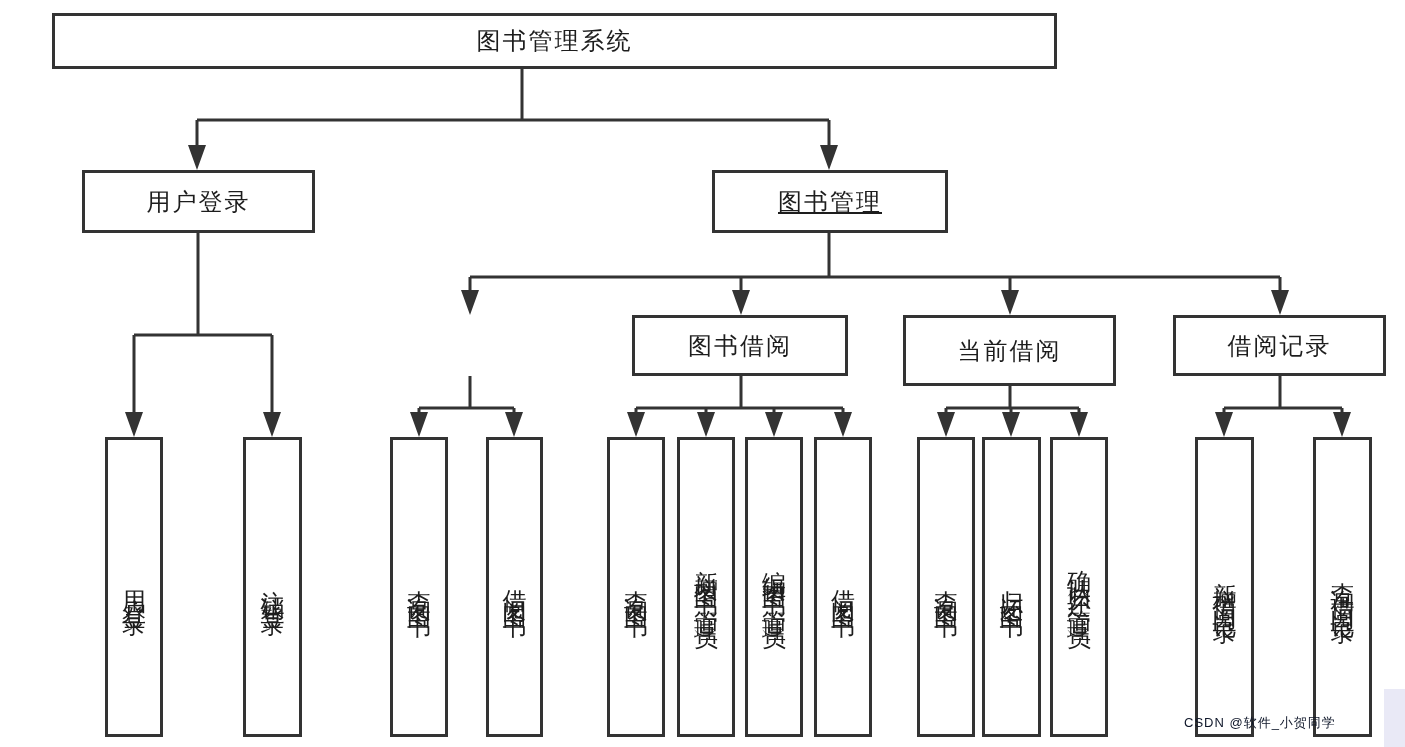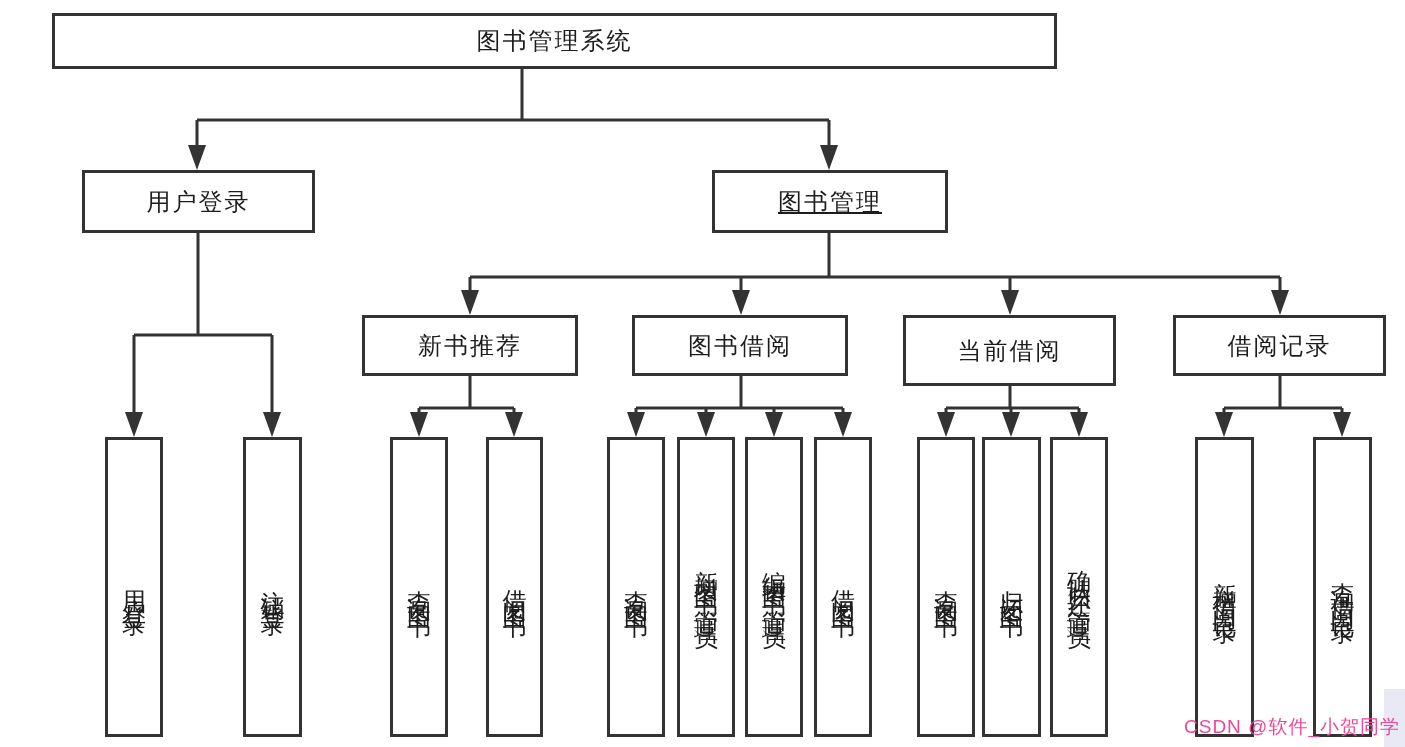--- a/index.html
+++ b/index.html
@@ -18,22 +18,22 @@
   .leaf{
     position:absolute;top:437px;height:300px;border:3px solid #333333;background:#ffffff;
     display:flex;align-items:center;justify-content:center;
     color:#1d1d1d;font-size:24px;line-height:1;
   }
   .leaf span{
     writing-mode:vertical-rl;text-orientation:mixed;letter-spacing:8px;
     display:block;max-height:292px;
   }
   .watermark{
-    position:absolute;left:1184px;top:714px;font-size:19px;letter-spacing:1px;
-    color:#ec4899;white-space:nowrap;z-index:5;
+    position:absolute;left:1184px;top:714px;font-size:13px;letter-spacing:1px;
+    color:#0f172a;white-space:nowrap;z-index:5;
   }
   .wm-corner{
     position:absolute;left:1384px;top:689px;width:21px;height:58px;
     background:#e9e9f6;z-index:1;
   }
 </style>
 </head>
 <body>
 
 <div class="canvas">
@@ -58,21 +58,20 @@
              M937 412 h18 L946 437 Z  M1002 412 h18 L1011 437 Z
              M1070 412 h18 L1079 437 Z M1215 412 h18 L1224 437 Z
              M1333 412 h18 L1342 437 Z" fill="#333333" stroke="none"></path>
   </svg>
 
   <div class="node" style="left:20px;top:13px;width:1005px;height:56px;margin-left:32px;">图书管理系统</div>
 
   <div class="node" style="left:82px;top:170px;width:233px;height:63px;">用户登录</div>
   <div class="node" style="left:712px;top:170px;width:236px;height:63px;text-decoration:underline;">图书管理</div>
 
-  <div class="node" style="left:362px;top:315px;width:216px;height:61px;">新书推荐</div>
   <div class="node" style="left:632px;top:315px;width:216px;height:61px;">图书借阅</div>
   <div class="node" style="left:903px;top:315px;width:213px;height:71px;">当前借阅</div>
   <div class="node" style="left:1173px;top:315px;width:213px;height:61px;">借阅记录</div>
 
   <div class="leaf" style="left:105px;width:58px;">
     <span>用户登录</span>
     </div>
   <div class="leaf" style="left:243px;width:59px;">
     <span>注销登录</span>
     </div>

